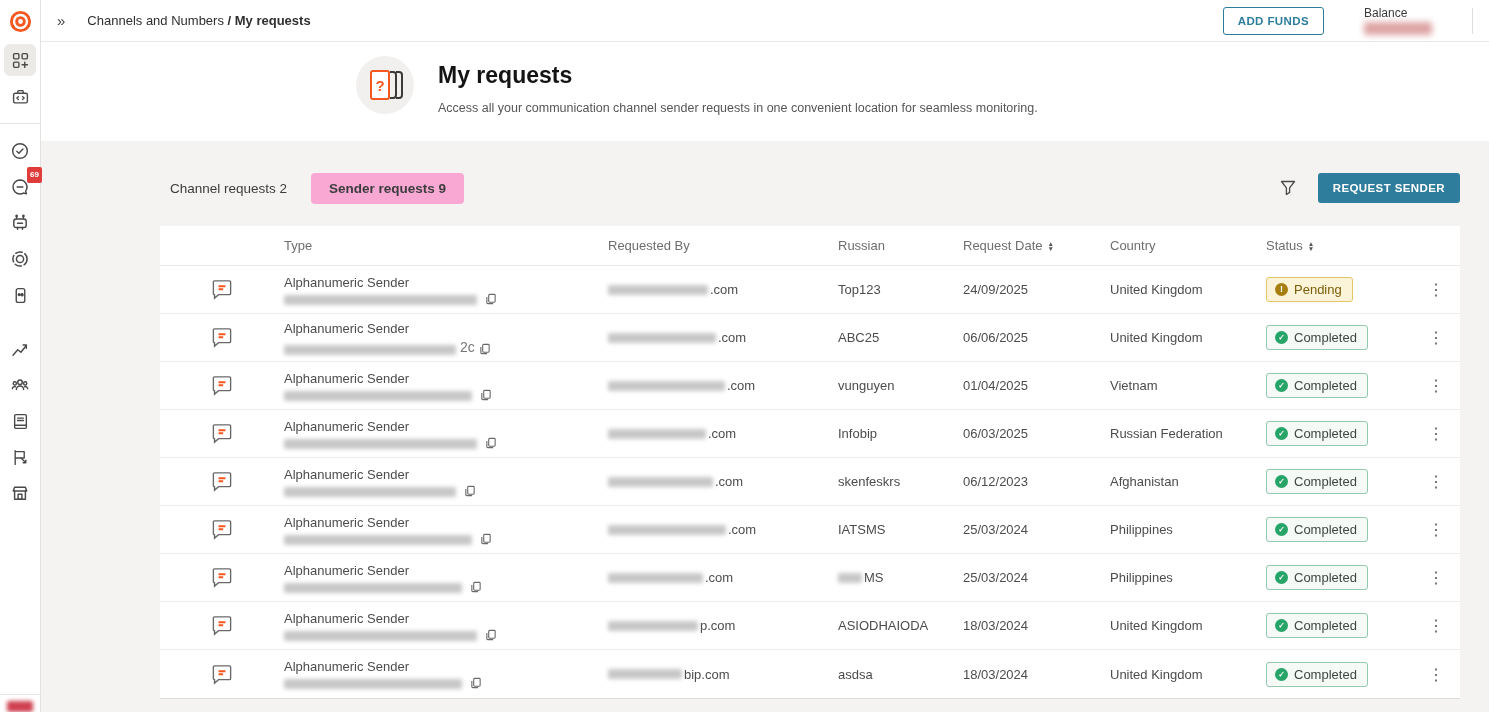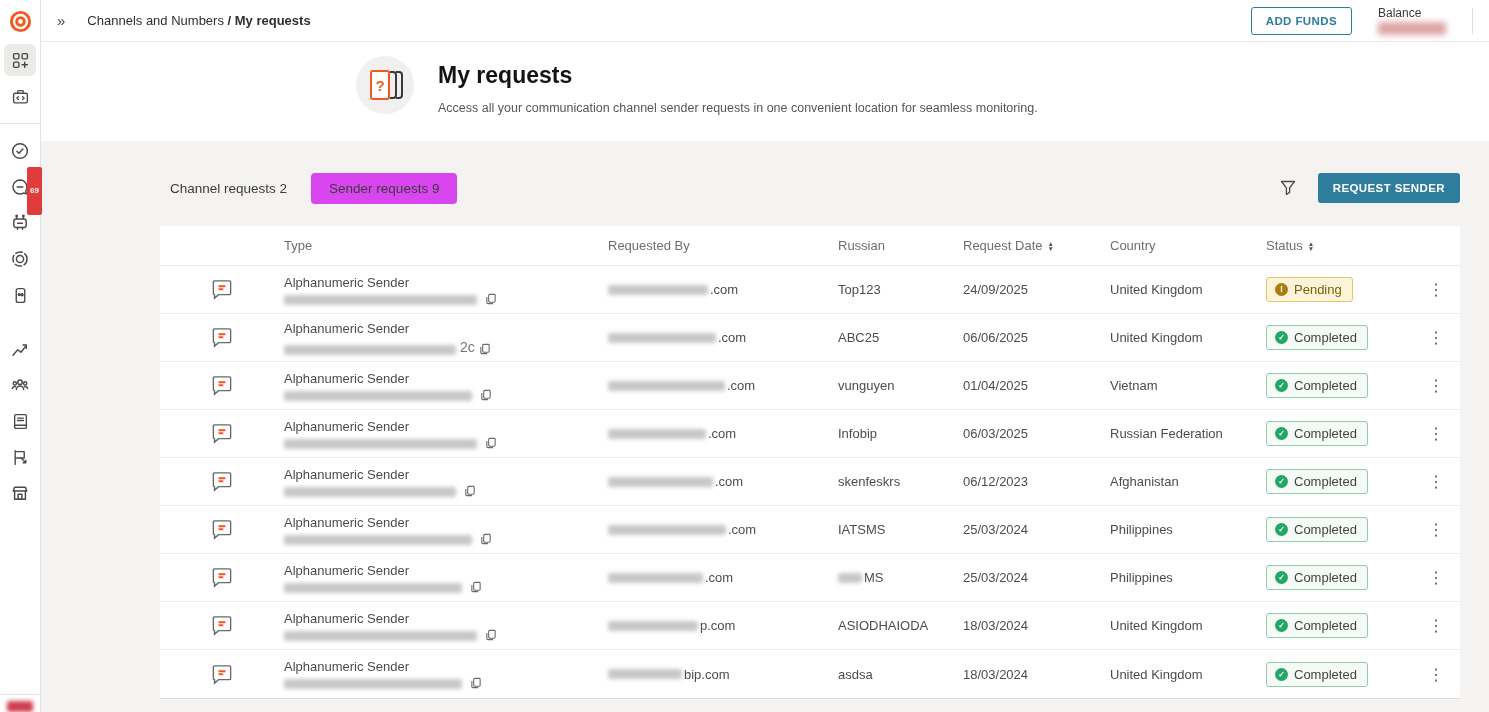--- a/index.html
+++ b/index.html
@@ -10,32 +10,32 @@
   .sidebar { position:fixed; left:0; top:0; bottom:0; width:41px; background:#fff;
     border-right:1px solid #e2e2e0; display:flex; flex-direction:column; align-items:center; z-index:10; }
   .logo-wrap { height:42px; display:flex; align-items:center; justify-content:center; width:100%; }
   .nav-item { width:32px; height:32px; margin:2px 0; border-radius:6px; display:flex;
     align-items:center; justify-content:center; cursor:pointer; position:relative; }
   .nav-item.active { background:#ebeae7; }
   .nav-item svg { stroke:#4a4a4a; fill:none; stroke-width:1.3; stroke-linecap:round; stroke-linejoin:round; }
   .side-divider { width:41px; height:1px; background:#e4e4e2; margin:9px 0; }
   .gap20 { height:18px; }
   .count-badge { position:absolute; top:-4px; right:-6px; background:#e03c3c; color:#fff;
-    font-size:8px; font-weight:bold; padding:19px 3px; border-radius:2px; line-height:10px; }
+    font-size:8px; font-weight:bold; padding:3px 3px; border-radius:2px; line-height:10px; }
   .side-bottom { margin-top:auto; width:100%; display:flex; flex-direction:column; align-items:center; }
   .avatar-blur { width:26px; height:11px; background:#cf4050; filter:blur(2px); border-radius:2px; margin-bottom:0px; }
 
   
   .main { margin-left:41px; }
   .topbar { height:42px; background:#fff; border-bottom:1px solid #e9e9e7; display:flex;
     align-items:center; padding:0 16px 0 10px; }
   .collapse-btn { font-size:15px; color:#444; cursor:pointer; padding:2px 6px; }
   .breadcrumb { margin-left:16px; font-size:13px; color:#2f2f2f; }
   .breadcrumb b { font-weight:bold; }
-  .topbar-right { margin-left:auto; display:flex; align-items:center; gap:26px; }
+  .topbar-right { margin-left:auto; display:flex; align-items:center; gap:40px; }
   .add-funds { border:1px solid #2e7d9d; color:#2e7d9d; background:#fff; font-size:11.5px;
     font-weight:bold; letter-spacing:.4px; padding:7px 14px; border-radius:3px; cursor:pointer;
     font-family:"Liberation Sans", sans-serif; }
   .balance { font-size:12px; color:#3a3a3a; line-height:14px; }
   .balance-mask { width:68px; height:13px; background:#dea4a4; filter:blur(3px); border-radius:2px; margin-top:2px; }
   .topbar-divider { width:1px; height:26px; background:#ddd; }
 
   
   .hero { background:#fff; padding:14px 0 26px 315px; display:flex; gap:24px; }
   .hero-icon { width:58px; height:58px; border-radius:50%; background:#f1f0ee; position:relative; flex:0 0 58px; }
@@ -46,21 +46,21 @@
     border-left:none; border-radius:0 4px 4px 0; background:transparent; }
   .b1 { left:34px; z-index:2; }
   .b2 { left:40px; height:28px; z-index:1; }
   .hero-text h1 { font-size:23px; font-weight:bold; color:#141414; margin-top:6px; }
   .hero-text p { font-size:12.5px; color:#565656; margin-top:12px; }
 
   
   .content { padding:0 29px 0 119px; }
   .tabsrow { margin-top:31px; display:flex; align-items:center; height:32px; }
   .tab { font-size:13.5px; color:#3c3c3c; padding:8px 18px; border-radius:4px; cursor:pointer; }
-  .tab.active { background:#d946ef; font-weight:normal;text-align:right; }
+  .tab.active { background:#f9a8d4; font-weight:bold;text-align:right; }
   .tab.plain { padding:8px 10px; margin-right:14px; }
   .tabsrow-right { margin-left:auto; display:flex; align-items:center; gap:22px; }
   .funnel { cursor:pointer; display:flex; }
   .request-sender { background:#2e7d9d; color:#fff; border:none; font-size:11.5px; font-weight:bold;
     letter-spacing:.4px; padding:9px 15px; border-radius:3px; cursor:pointer;
     font-family:"Liberation Sans", sans-serif; }
 
   
   .card { background:#fff; margin-top:22px; border-bottom:1px solid #dedddb; }
   .trow { display:grid; grid-template-columns:124px 324px 230px 125px 147px 156px 146px 48px;

